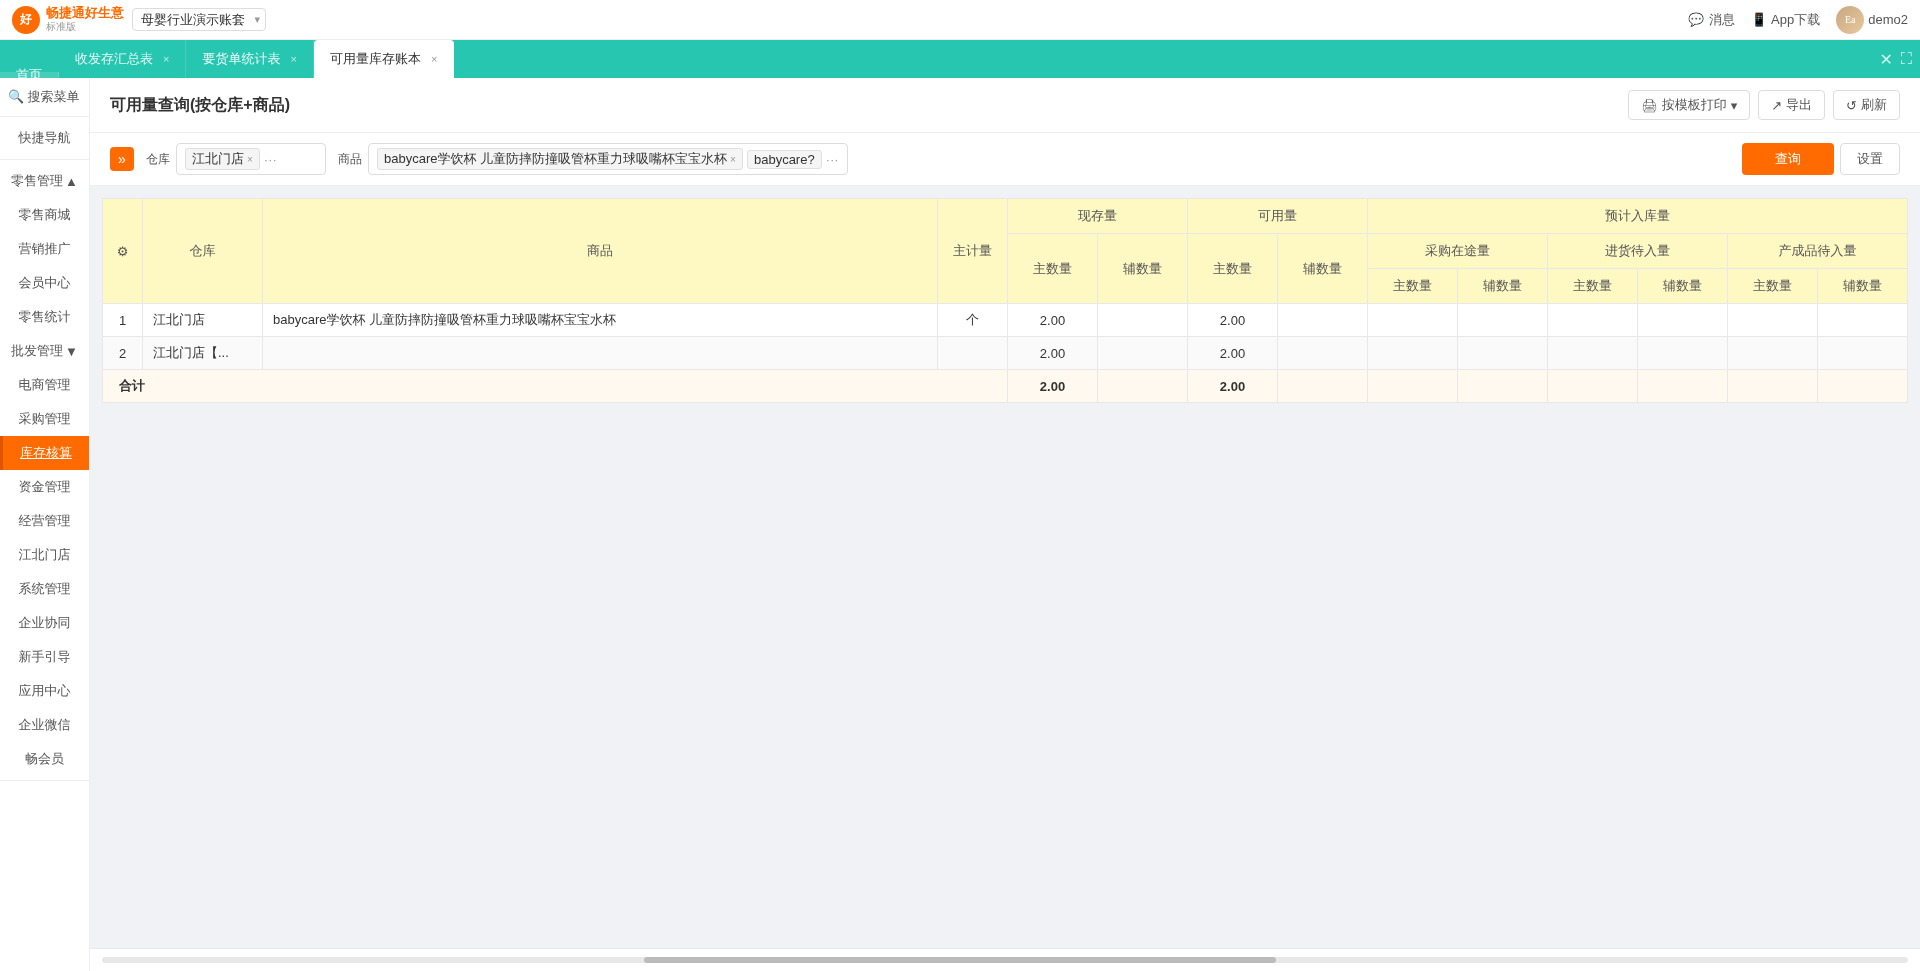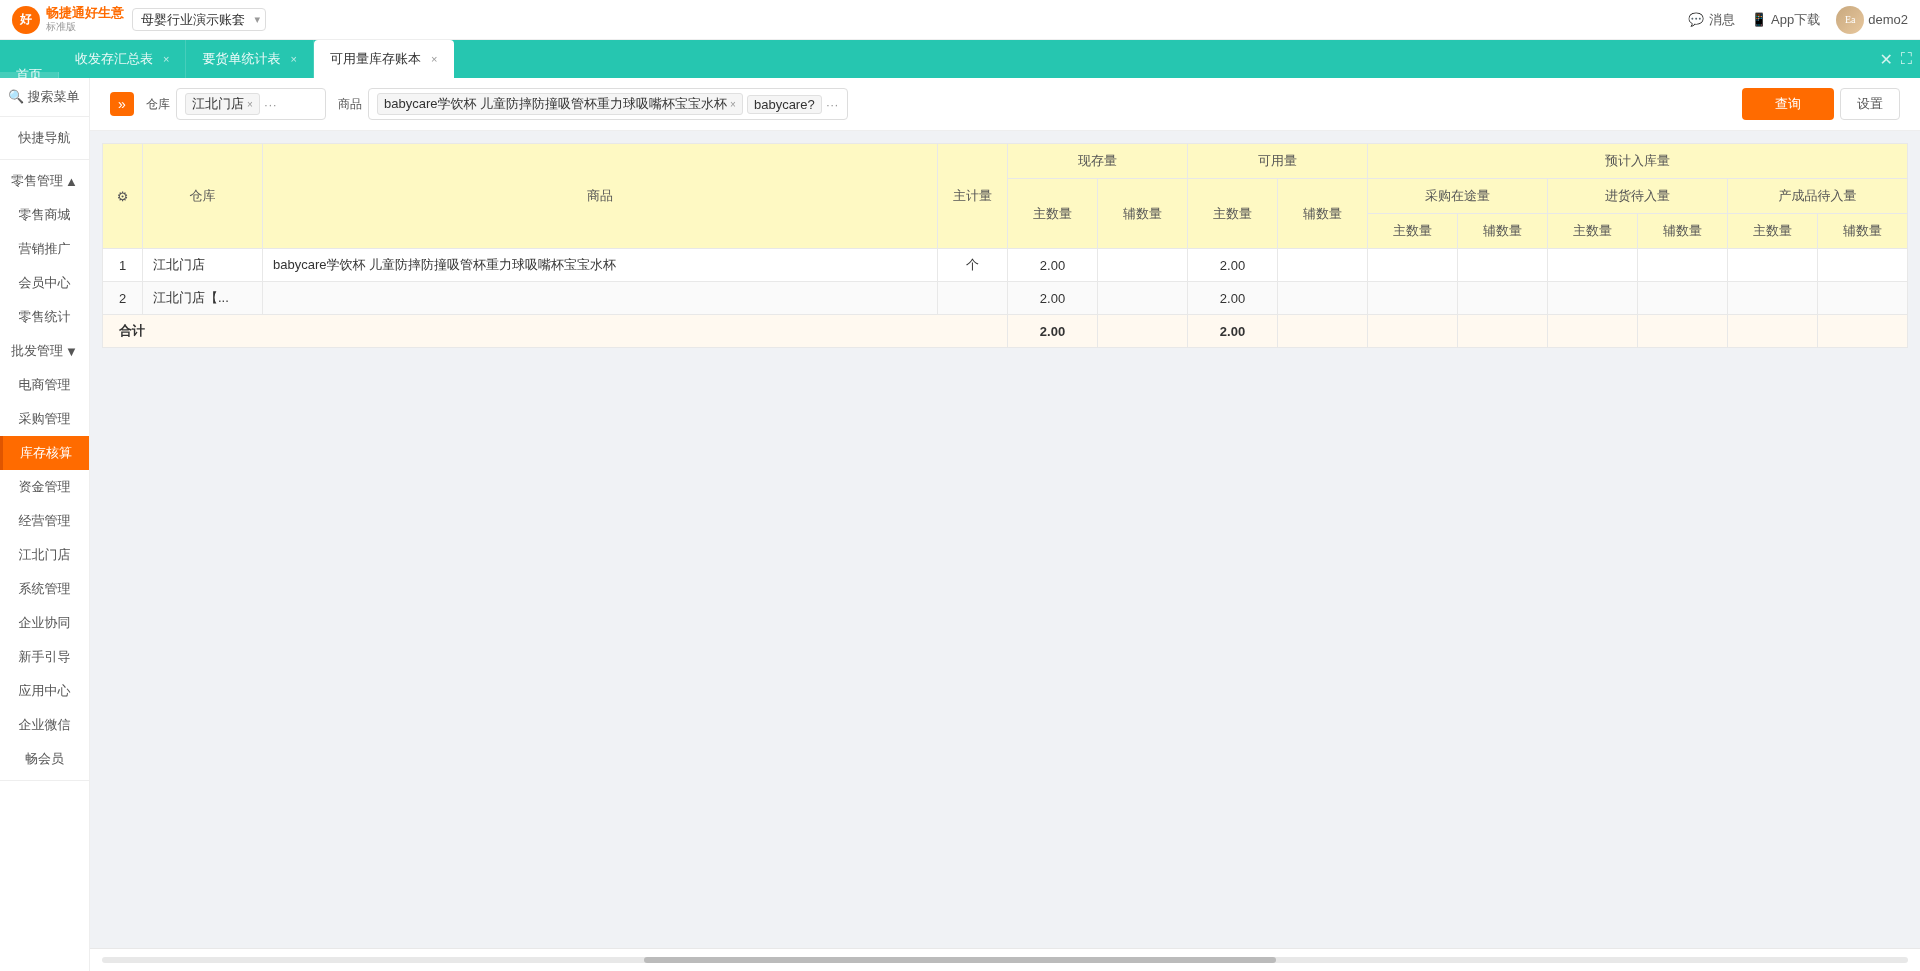--- a/index.html
+++ b/index.html
@@ -91,21 +91,21 @@
       padding: 8px 0;
       text-align: center;
       cursor: pointer;
       color: #555;
       font-size: 12px;
       display: flex;
       align-items: center;
       justify-content: center;
       gap: 4px;
     }
-    .sidebar-item.active { background: #ff6b00; color: #fff; border-left: 3px solid #e05500; }
+    .sidebar-item.active { background: #ff6b00; color: #fff; border-left: 3px solid #e05500; text-decoration: underline; }
     .sidebar-group-header {
       padding: 8px 0;
       text-align: right;
       cursor: pointer;
       color: #555;
       font-size: 12px;
       display: flex;
       align-items: center;
       justify-content: center;
       gap: 2px;
@@ -362,20 +362,38 @@
         <span>企业微信</span>
       </div>
       <div class="sidebar-item">
         <span>畅会员</span>
       </div>
     </div>
   </div>
 
   <div class="content-area">
 
+    <div class="page-header">
+      <div class="page-title">可用量查询(按仓库+商品)</div>
+      <div class="page-header-actions">
+        <button class="btn-outline">
+          <span>🖨</span>
+          <span>按模板打印</span>
+          <span>▾</span>
+        </button>
+        <button class="btn-outline">
+          <span>↗</span>
+          <span>导出</span>
+        </button>
+        <button class="btn-outline">
+          <span>↺</span>
+          <span>刷新</span>
+        </button>
+      </div>
+    </div>
 
     <div class="filter-bar">
       <div class="filter-expand-btn">»</div>
       <div class="filter-group">
         <span class="filter-label">仓库</span>
         <div class="filter-tag-input">
           <div class="filter-tag">
             <span>江北门店</span>
             <span class="remove">×</span>
           </div>

